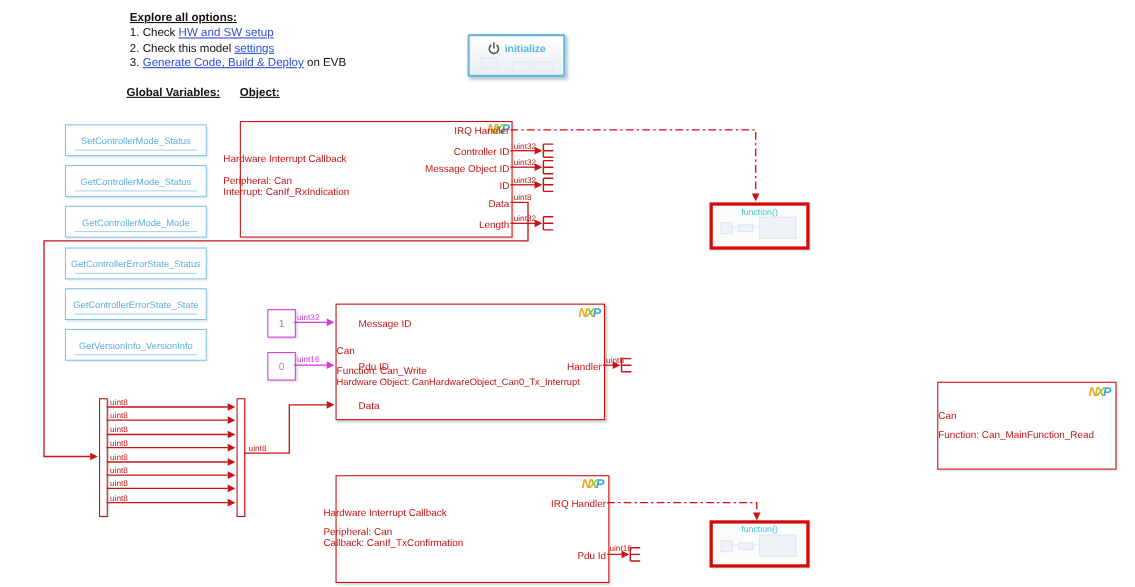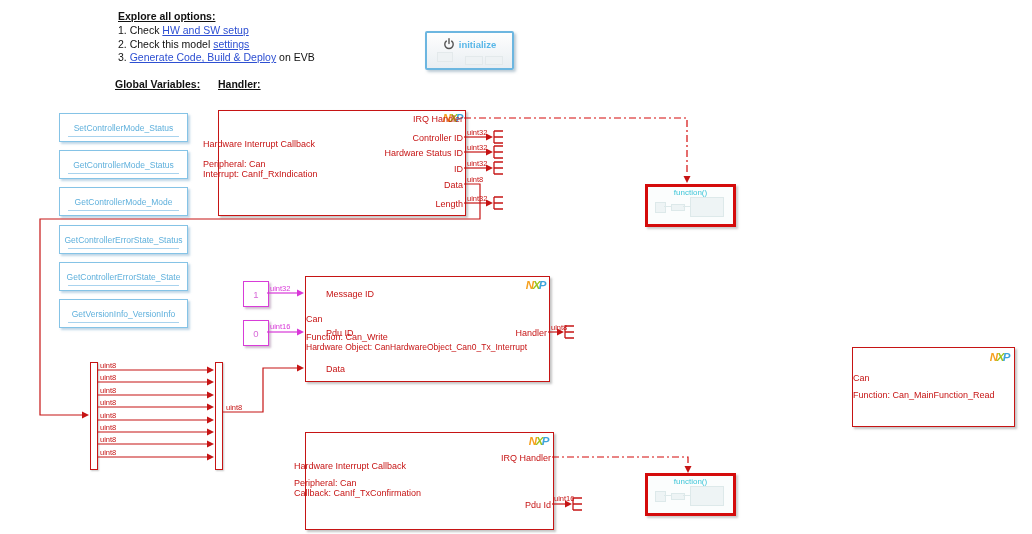--- a/index.html
+++ b/index.html
@@ -86,21 +86,21 @@
         <line x1="6" y1="0.8" x2="6" y2="5.6" stroke="#555" stroke-width="1.4" stroke-linecap="round"></line>
       </svg>
       <span>initialize</span>
     </div>
     <div class="ghost" style="left:10px;top:19px;width:14px;height:8px;"></div>
     <div class="ghost" style="left:38px;top:23px;width:16px;height:7px;"></div>
     <div class="ghost" style="left:58px;top:23px;width:16px;height:7px;"></div>
   </div>
 
   <div class="hdr" style="left:115px;top:78px;">Global Variables:</div>
-  <div class="hdr" style="left:218px;top:78px;">Handler:</div>
+  <div class="hdr" style="left:218px;top:78px;">Object:</div>
 
   <div class="gvar" style="top:113px;">
       <span>SetControllerMode_Status</span>
       <i class="gline"></i>
     </div>
   <div class="gvar" style="top:150px;">
       <span>GetControllerMode_Status</span>
       <i class="gline"></i>
     </div>
   <div class="gvar" style="top:187px;">
@@ -117,21 +117,21 @@
     </div>
   <div class="gvar" style="top:299px;">
       <span>GetVersionInfo_VersionInfo</span>
       <i class="gline"></i>
     </div>
 
   <div class="redblock" style="left:218px;top:110px;width:246px;height:104px;">
     <div class="nxp" style="right:3px;top:1px;"><span class="n">N</span><span class="x">X</span><span class="p">P</span></div>
     <div class="pr" style="top:3px;">IRQ Handler</div>
     <div class="pr" style="top:22px;">Controller ID</div>
-    <div class="pr" style="top:37px;">Hardware Status ID</div>
+    <div class="pr" style="top:37px;">Message Object ID</div>
     <div class="pr" style="top:53px;">ID</div>
     <div class="pr" style="top:69px;">Data</div>
     <div class="pr" style="top:88px;">Length</div>
     <div class="ct" style="top:28px;transform:translateX(-16px);">Hardware Interrupt Callback</div>
     <div class="ct" style="top:48px;transform:translateX(-16px);">Peripheral: Can</div>
     <div class="ct" style="top:58px;transform:translateX(-16px);">Interrupt: CanIf_RxIndication</div>
   </div>
 
   <div class="redblock" style="left:305px;top:276px;width:243px;height:104px;">
     <div class="nxp" style="right:4px;top:2px;"><span class="n">N</span><span class="x">X</span><span class="p">P</span></div>

